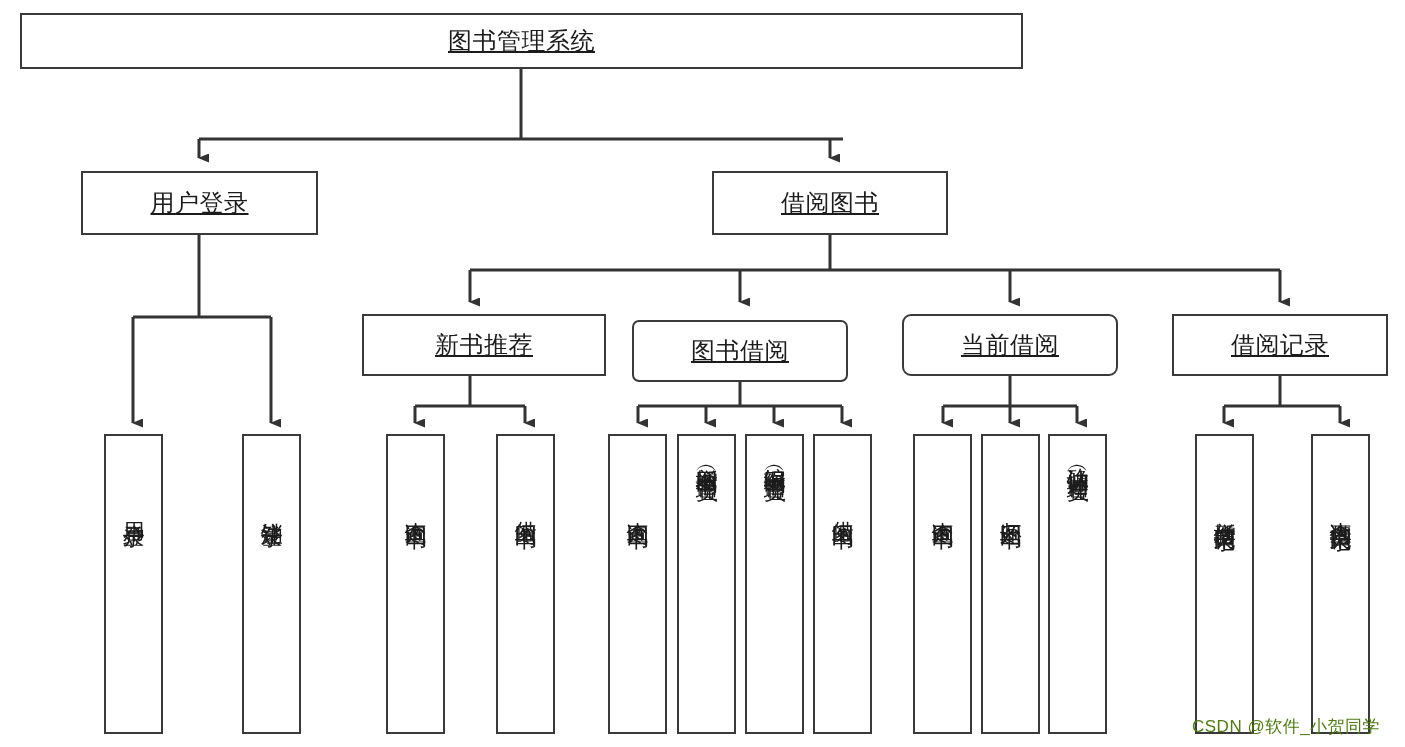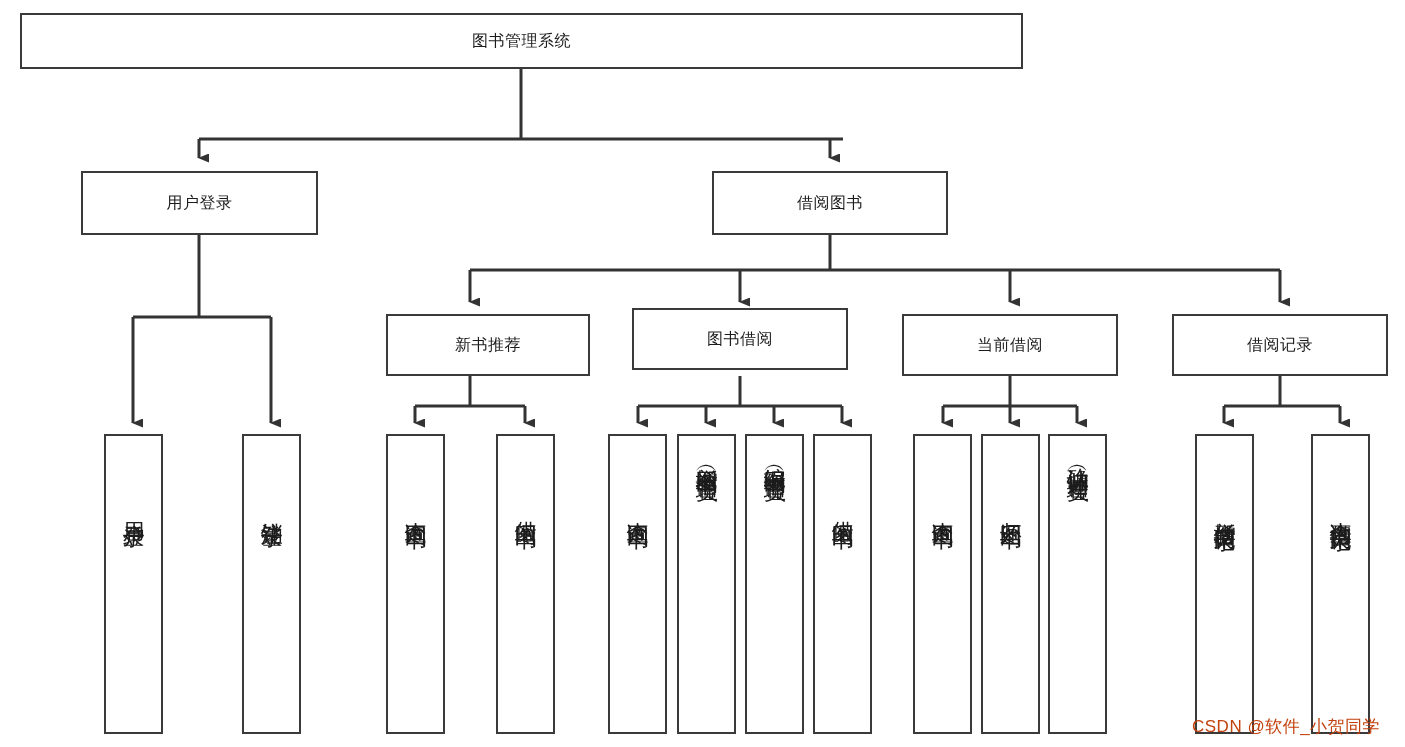--- a/index.html
+++ b/index.html
@@ -35,22 +35,23 @@
     justify-content: center;
     color: #1c1c1c;
   }
   .node-label {
     display: block;
     text-align: center;
     line-height: 1.18;
     letter-spacing: 0.5px;
   }
   .horiz .node-label {
-    font-size: 16px;
+    font-size: 24px;
     white-space: nowrap;
+    text-decoration: underline;
   }
   .vert {
     align-items: flex-start;
     padding-top: 10px;
   }
   .vert .node-label {
     writing-mode: vertical-rl;
     text-orientation: upright;
     font-size: 22px;
     line-height: 1.12;
@@ -62,21 +63,21 @@
     margin-top: 58px;
   }
   .vert.tall .node-label {
     margin-top: 4px;
   }
   .watermark {
     position: absolute;
     left: 1192px;
     top: 715px;
     font-size: 17px;
-    color: #c2410c;
+    color: #4d7c0f;
     white-space: nowrap;
     letter-spacing: 0.5px;
   }
 </style>
 </head>
 <body>
 
 <div id="canvas">
 
   <svg id="wires" viewBox="0 0 1405 747" width="1405" height="747" xmlns="http://www.w3.org/2000/svg">
@@ -133,27 +134,27 @@
     <span class="node-label">图书管理系统</span>
   </div>
 
   <div class="node horiz" style="left:81px; top:171px; width:237px; height:64px;">
     <span class="node-label">用户登录</span>
   </div>
   <div class="node horiz" style="left:712px; top:171px; width:236px; height:64px;">
     <span class="node-label">借阅图书</span>
   </div>
 
-  <div class="node horiz" style="left:362px; top:314px; width:204px; height:62px;margin-left:24px;">
+  <div class="node horiz" style="left:362px; top:314px; width:244px; height:62px;">
     <span class="node-label">新书推荐</span>
   </div>
-  <div class="node horiz" style="left:632px; top:308px; width:216px; height:62px;">
+  <div class="node horiz" style="left:632px; top:320px; width:216px; height:62px;border-radius:7px;">
     <span class="node-label">图书借阅</span>
   </div>
-  <div class="node horiz" style="left:902px; top:314px; width:216px; height:62px;">
+  <div class="node horiz" style="left:902px; top:314px; width:216px; height:62px;border-radius:9px;">
     <span class="node-label">当前借阅</span>
   </div>
   <div class="node horiz" style="left:1172px; top:314px; width:216px; height:62px;align-items:center;">
     <span class="node-label">借阅记录</span>
   </div>
 
   <div class="node vert mid" style="left:104px; top:434px; width:59px; height:300px;">
     <span class="node-label">用户登录</span>
   </div>
   <div class="node vert mid" style="left:242px; top:434px; width:59px; height:300px;">

